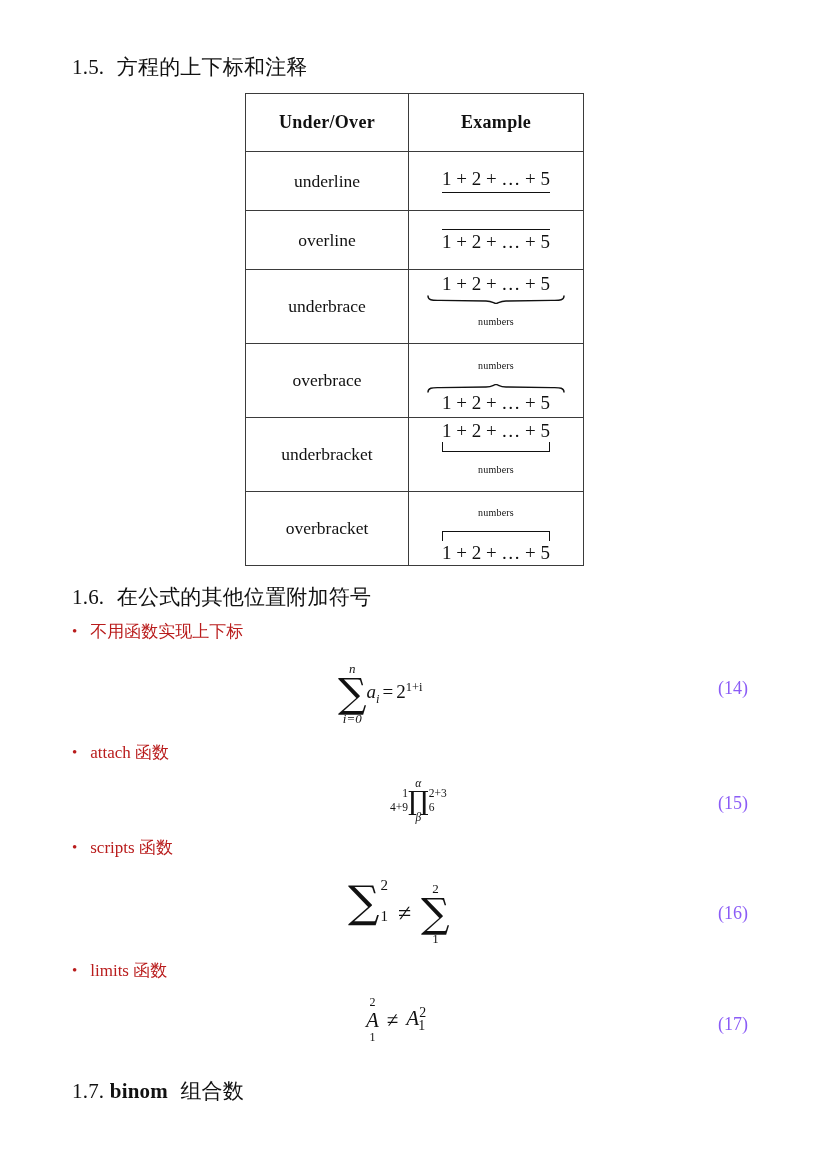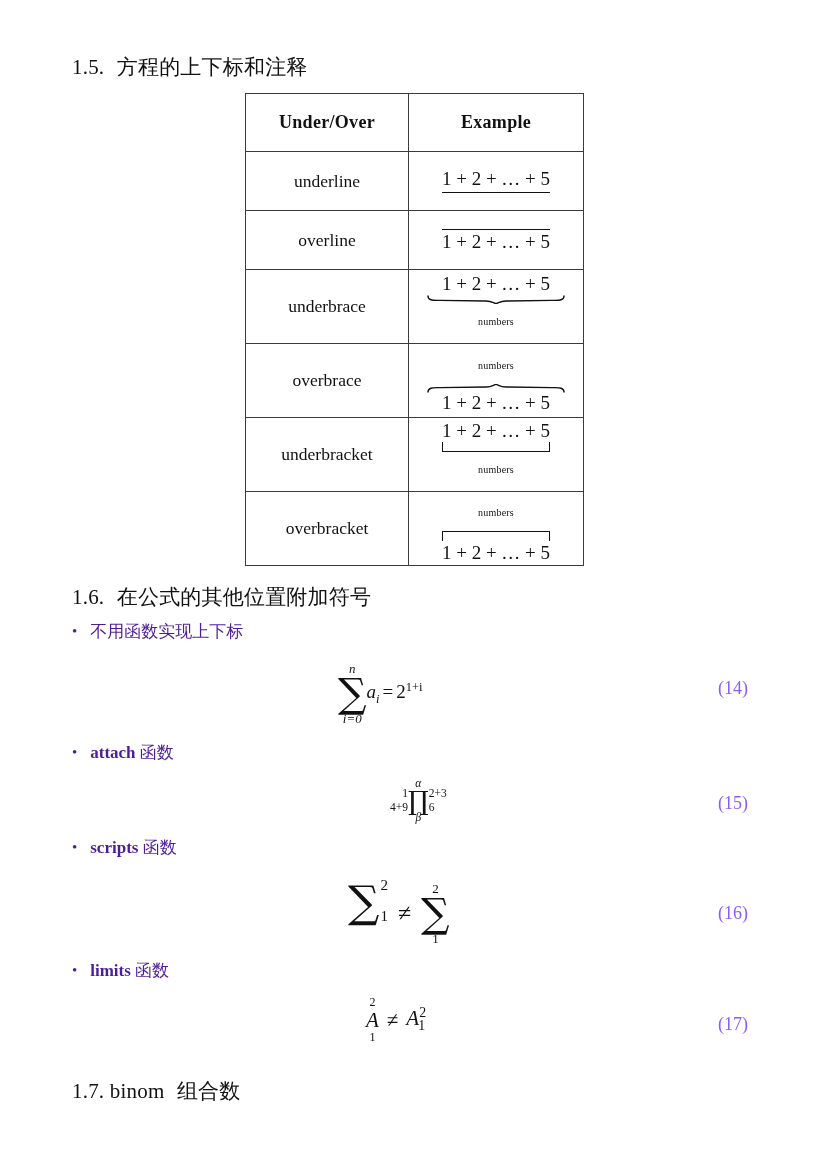--- a/index.html
+++ b/index.html
@@ -21,36 +21,36 @@
   
   .section-heading {
     position: absolute;
     font-size: 21px;
     color: #111;
     white-space: nowrap;
     letter-spacing: 0.2px;
   }
   .section-heading .num { font-weight: normal; }
   .section-heading .cn  { font-weight: normal; margin-left: 7px; }
-  .section-heading .en-bold { font-weight: normal; }
+  .section-heading .en-bold { font-weight: bold; }
 
   
   .bullet {
     position: absolute;
     font-size: 17px;
     white-space: nowrap;
-    color: #4c1d95;
+    color: #b91c1c;
   }
   .bullet .dot {
     display: inline-block;
     width: 14px;
     font-size: 15px;
     vertical-align: 1px;
   }
-  .bullet .lead { font-weight: bold; }
+  .bullet .lead { font-weight: normal; }
 
   
   .tbl {
     position: absolute;
     left: 245px;
     top: 93px;
     width: 338px;
     border-collapse: collapse;
     table-layout: fixed;
   }

